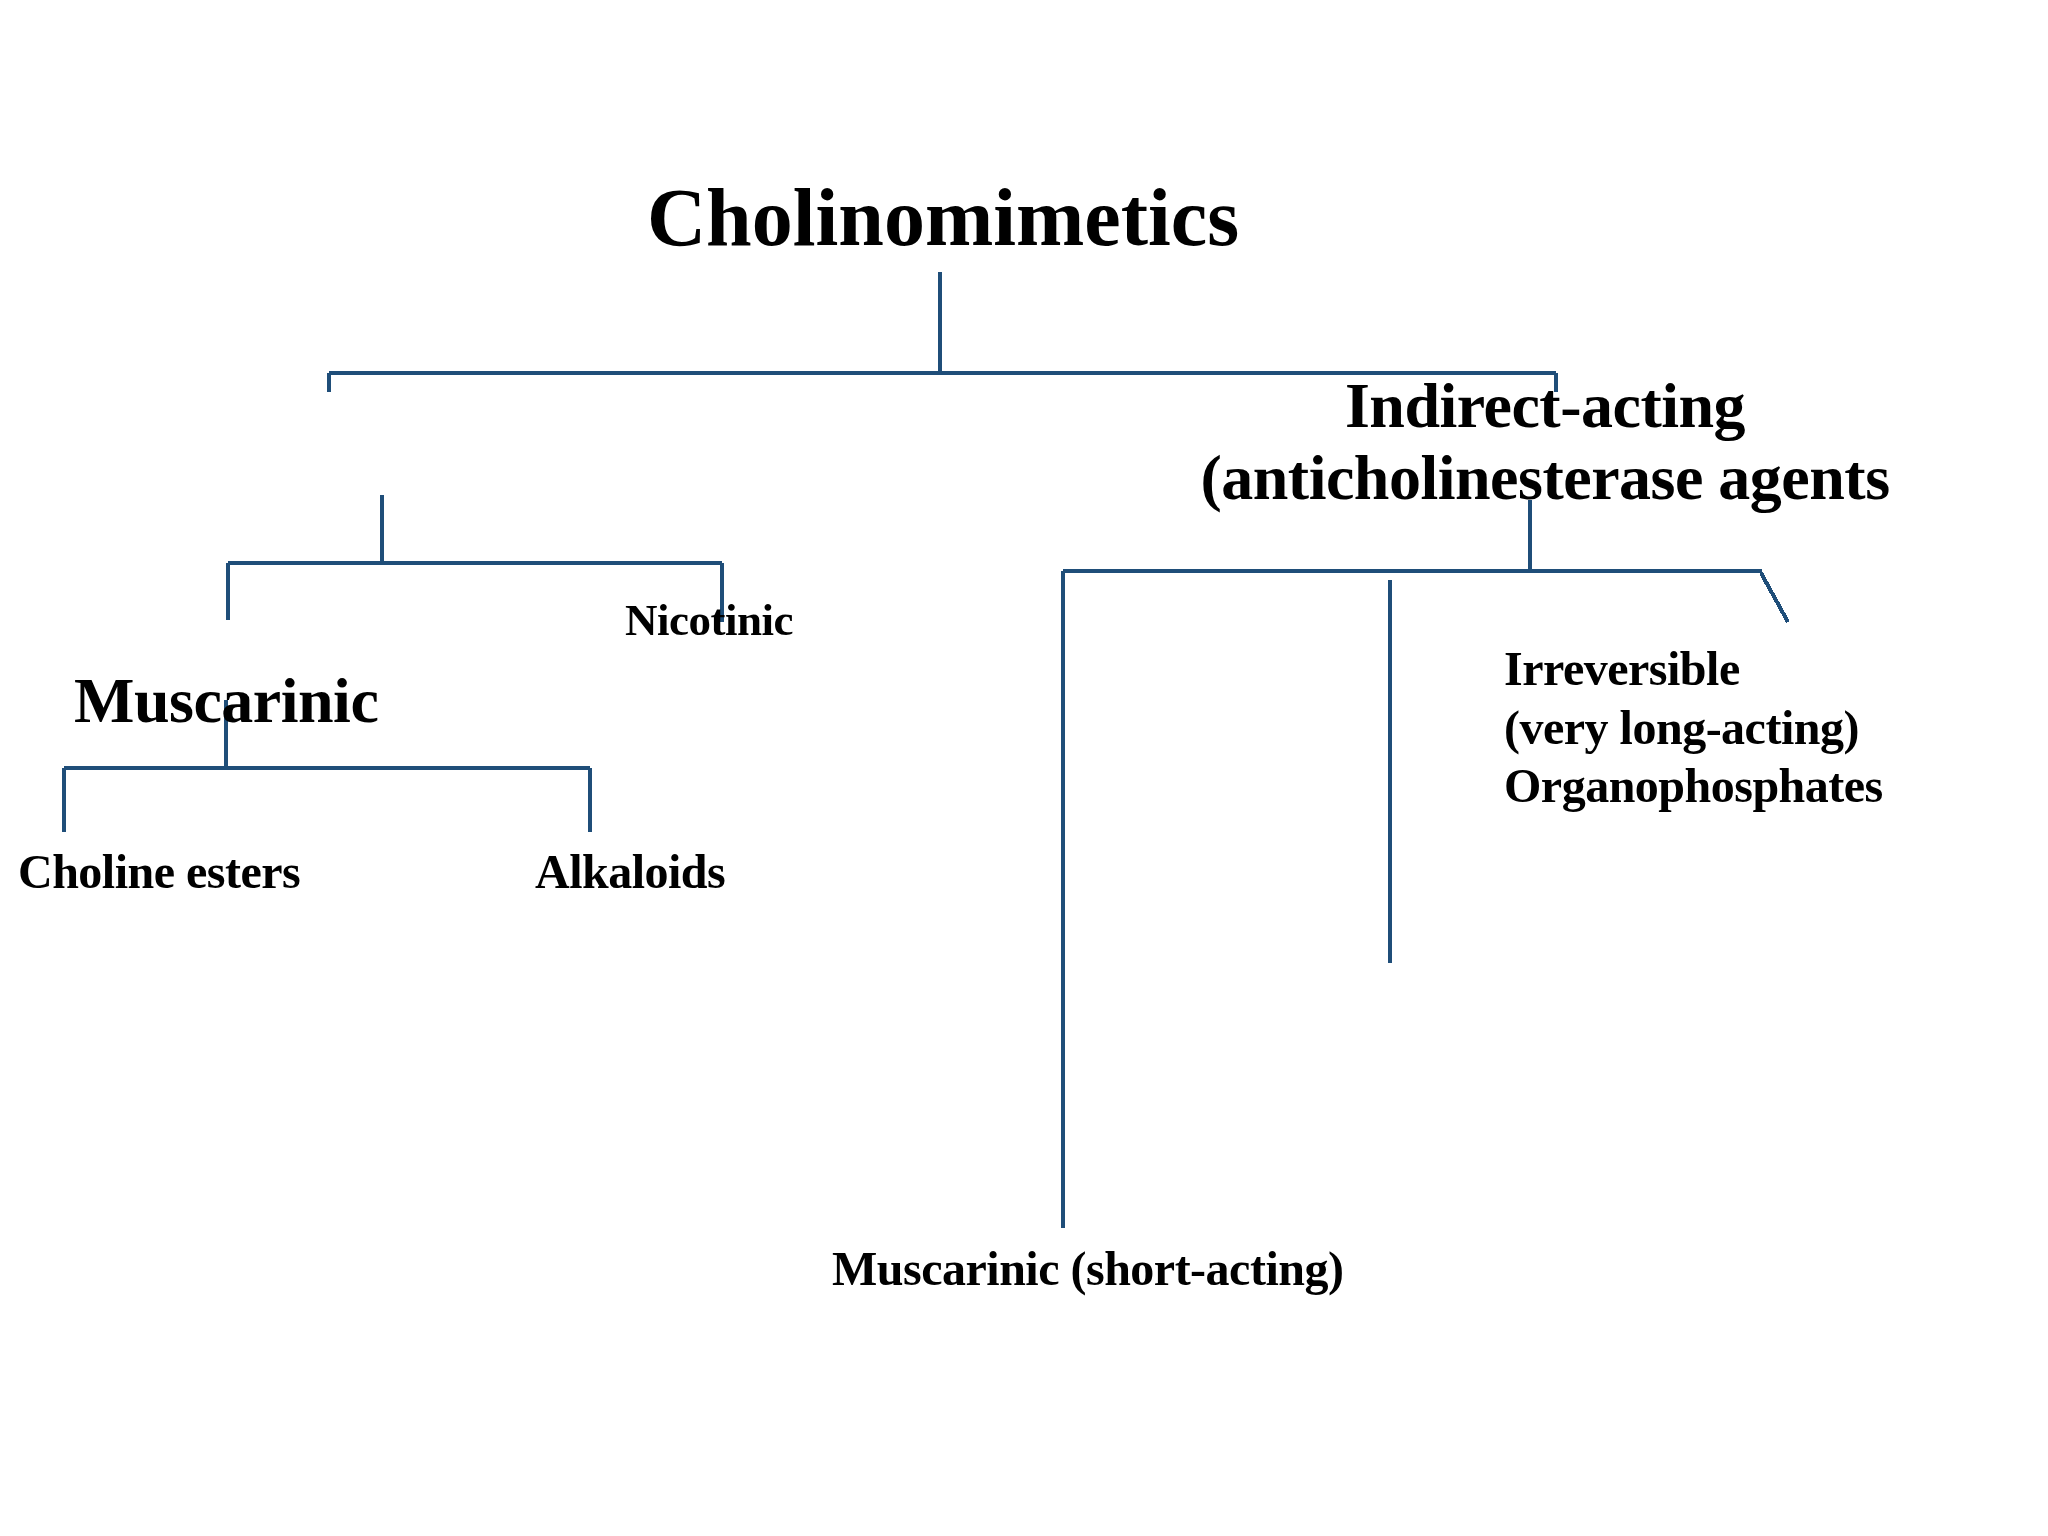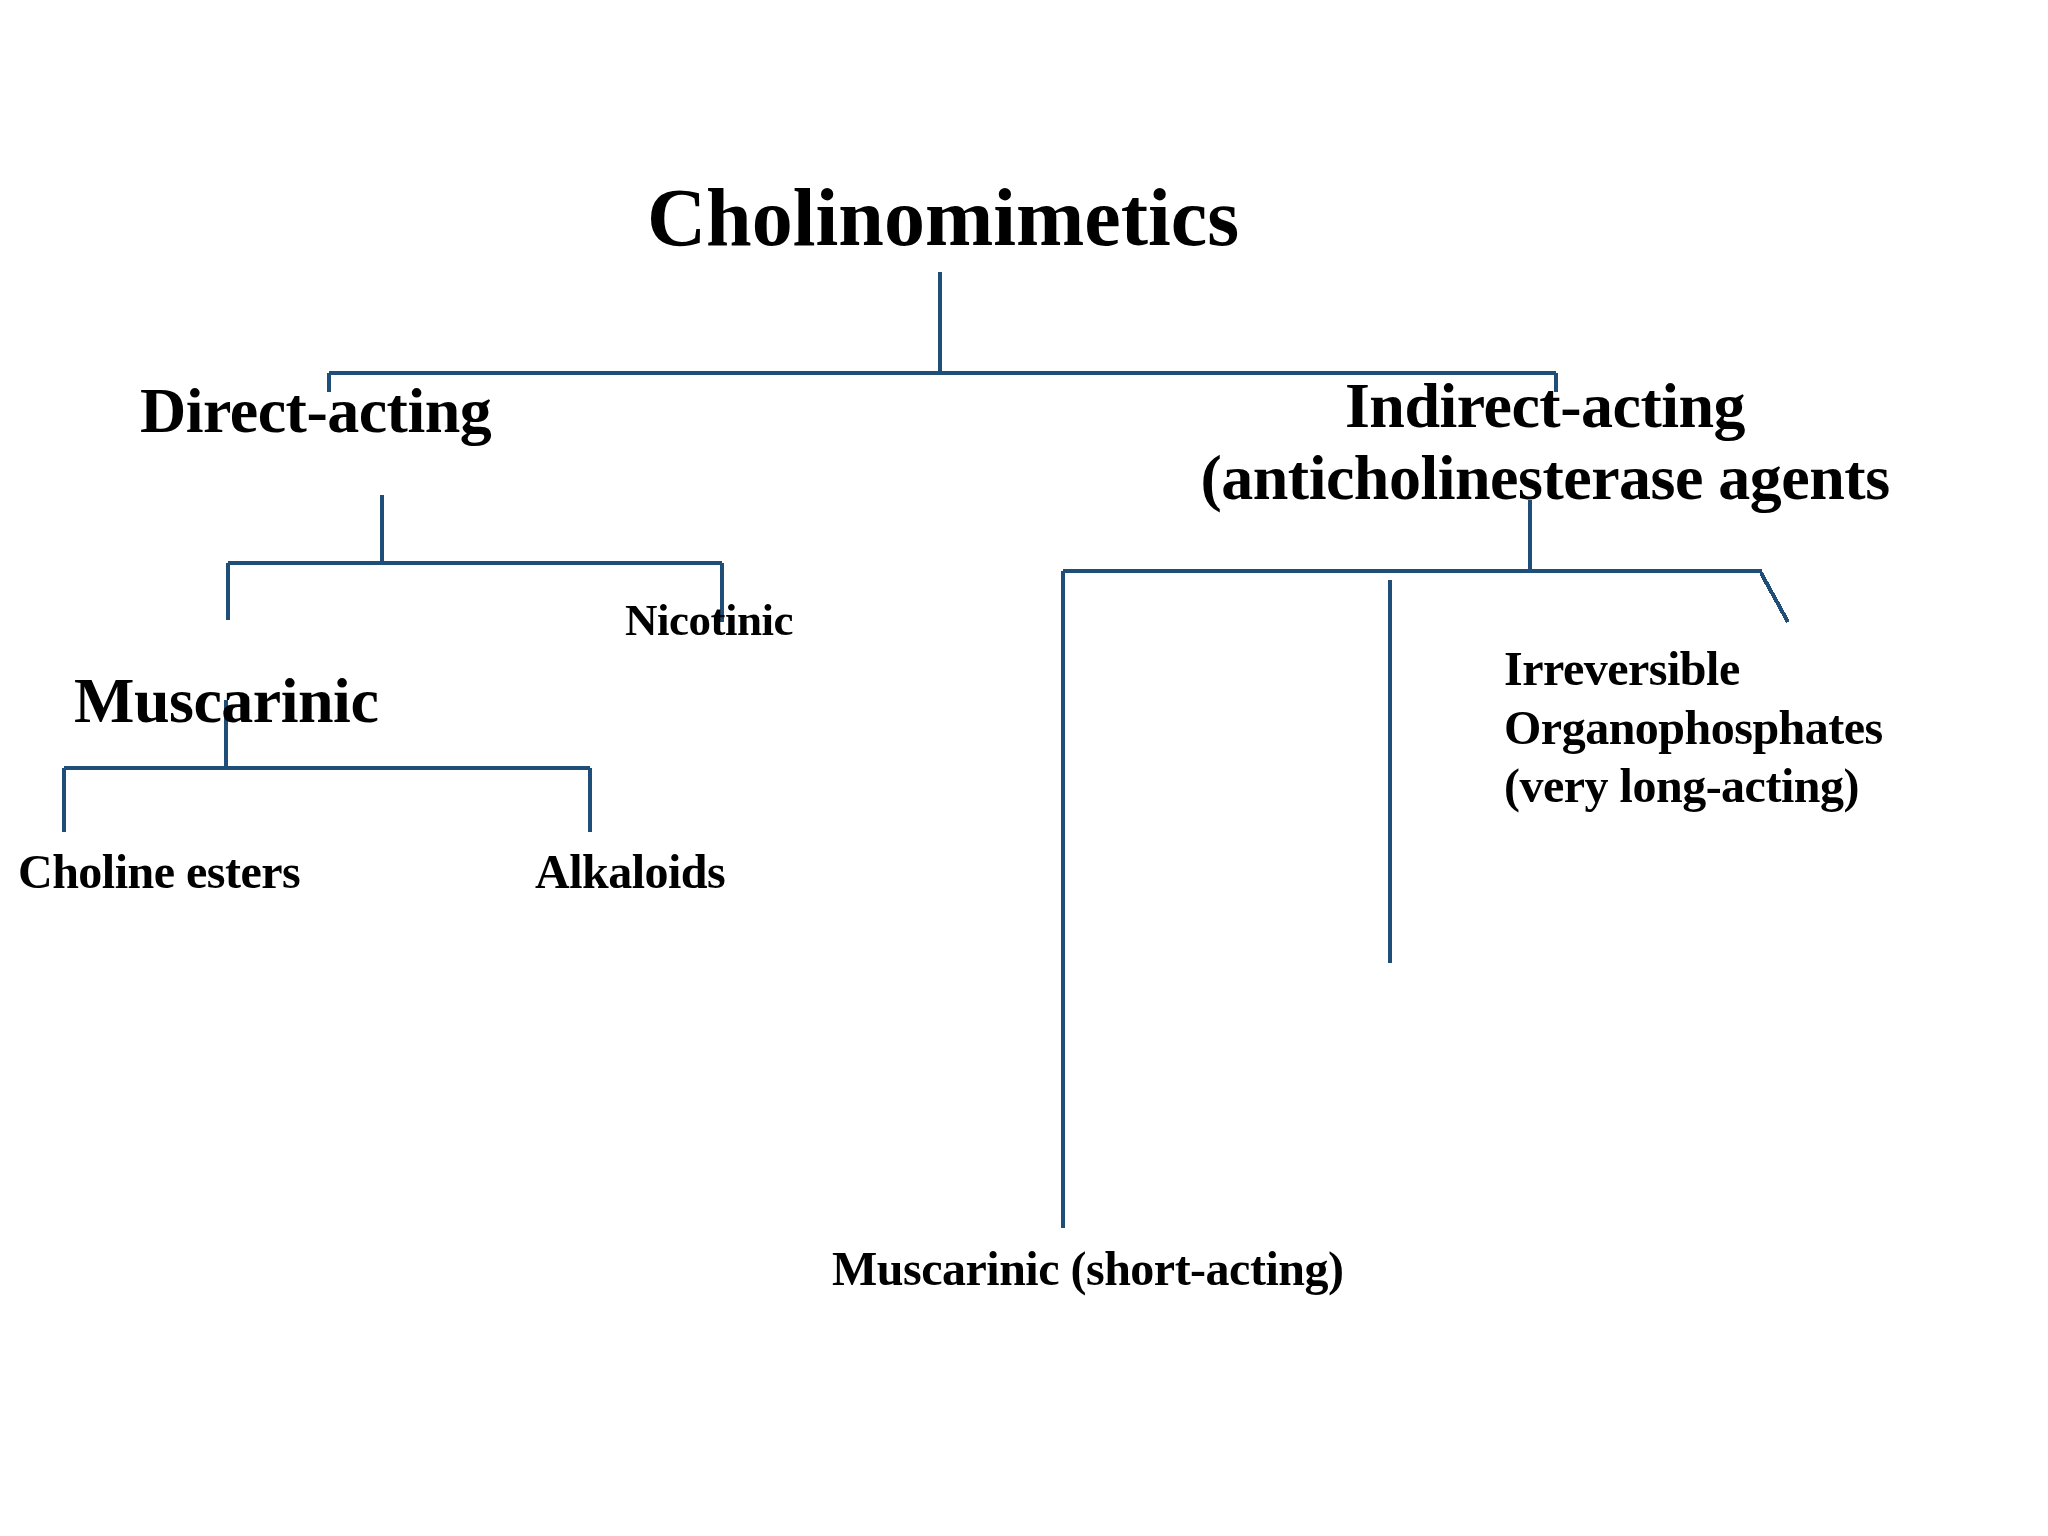--- a/index.html
+++ b/index.html
@@ -124,30 +124,29 @@
       <line x1="1063" y1="571" x2="1063" y2="1228"></line>
 
       <line x1="1390" y1="580" x2="1390" y2="963"></line>
 
       <line x1="1761" y1="573" x2="1788" y2="622"></line>
     </g>
   </svg>
 
   <div class="node" id="node-title">Cholinomimetics</div>
 
-  <div class="node" id="node-direct">Direct-acting</div>
 
   <div class="node" id="node-indirect"><span class="line1">Indirect-acting</span><span class="line2">(anticholinesterase agents</span></div>
 
   <div class="node" id="node-muscarinic">Muscarinic</div>
 
   <div class="node" id="node-nicotinic">Nicotinic</div>
 
   <div class="node" id="node-choline-esters">Choline esters</div>
 
   <div class="node" id="node-alkaloids">Alkaloids</div>
 
-  <div class="node" id="node-irreversible"><div>Irreversible</div><div>Organophosphates</div><div>(very long-acting)</div></div>
+  <div class="node" id="node-irreversible"><div>Irreversible</div><div>(very long-acting)</div><div>Organophosphates</div></div>
 
 
   <div class="node" id="node-edrophonium">Muscarinic (short-acting)</div>
 
 </div>
 
 </body></html>

